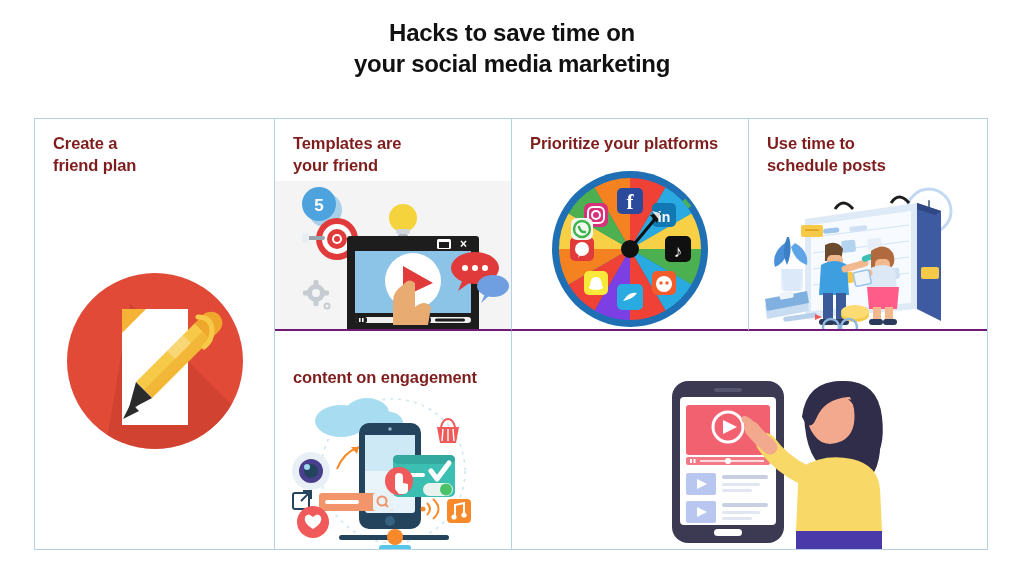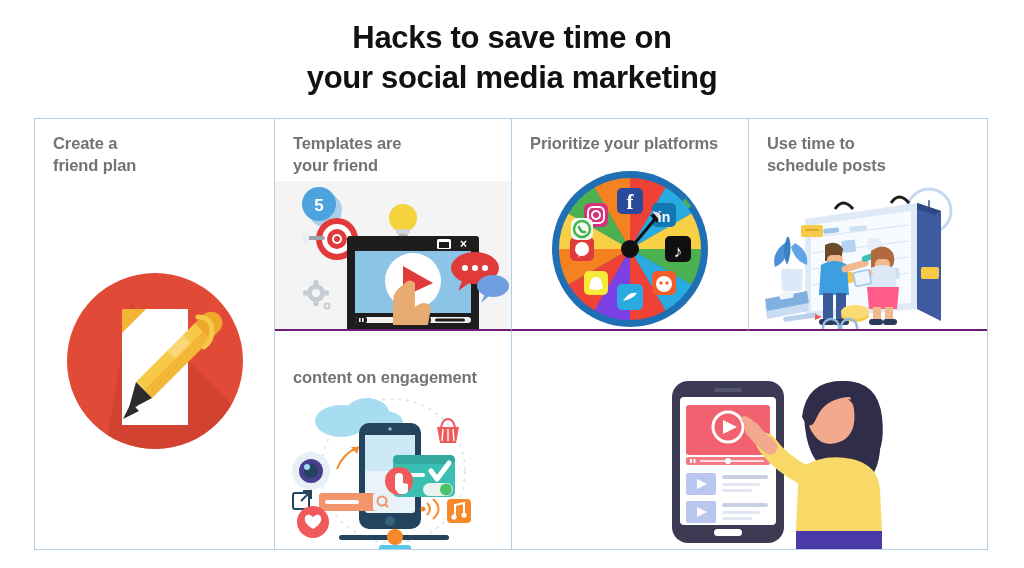--- a/index.html
+++ b/index.html
@@ -8,21 +8,21 @@
     background:#ffffff;
     font-family:"Liberation Sans", sans-serif;
     overflow:hidden;
     position:relative;
   }
   
   .title{
     position:absolute;left:0;top:18px;width:1024px;
     text-align:center;
     color:#111111;
-    font-size:31px;
+    font-size:24px;
     font-weight:bold;
     line-height:1.28;
     letter-spacing:-0.3px;
   }
   .title .line{display:block;}
 
   
   .grid{
     position:absolute;left:34px;top:118px;
     width:954px;height:432px;
@@ -36,21 +36,21 @@
 
   
   #cell-content-plan{left:0;top:0;width:240px;height:430px;}
   #cell-templates   {left:240px;top:0;width:237px;height:212px;}
   #cell-prioritize  {left:477px;top:0;width:237px;height:212px;}
   #cell-tools       {left:714px;top:0;width:238px;height:212px;}
   #cell-engagement  {left:240px;top:212px;width:237px;height:218px;}
   #cell-ugc         {left:477px;top:212px;width:475px;height:218px;}
 
   .cell-title{
-    color:#737373;
+    color:#7f1d1d;
     font-weight:bold;
     font-size:16.5px;
     line-height:1.32;
     position:absolute;
     left:18px;top:14px;
     right:8px;
     letter-spacing:-0.1px;
   }
   #cell-ugc .cell-title{font-size:16.5px;white-space:nowrap;}
   #cell-prioritize .cell-title{white-space:nowrap;}

